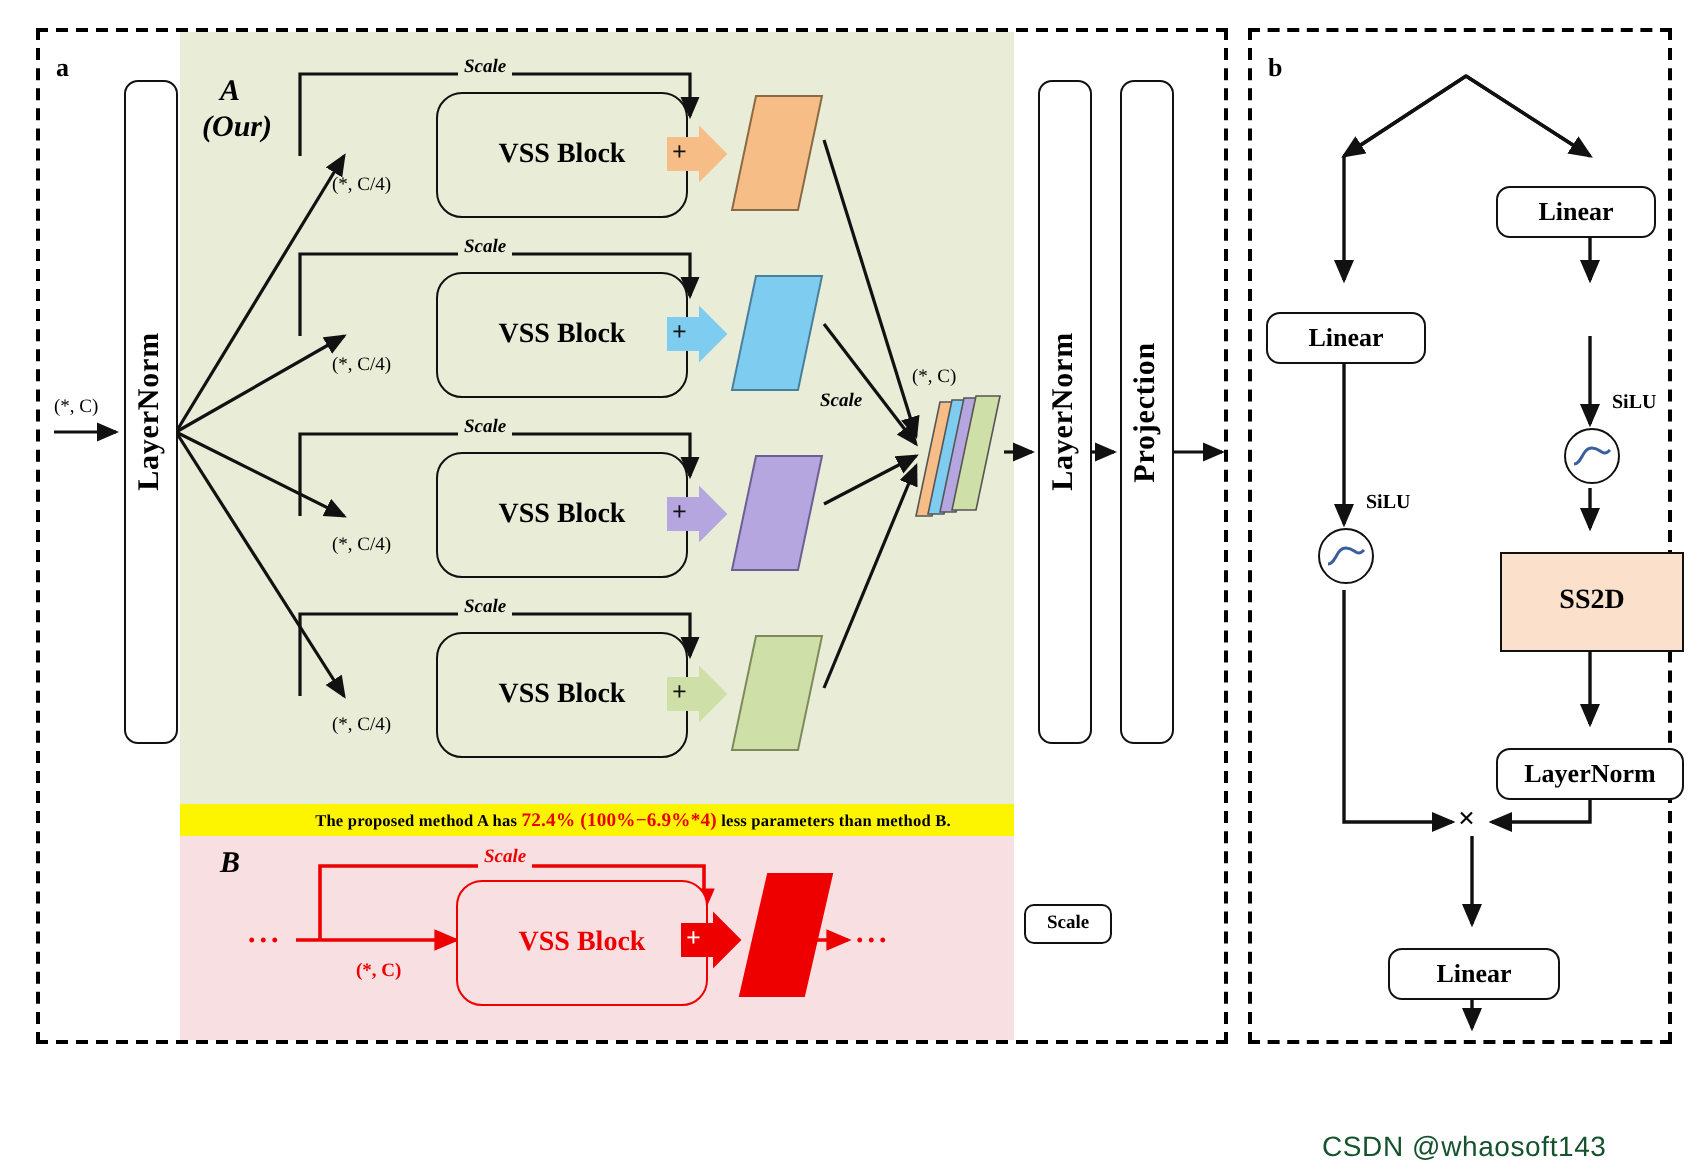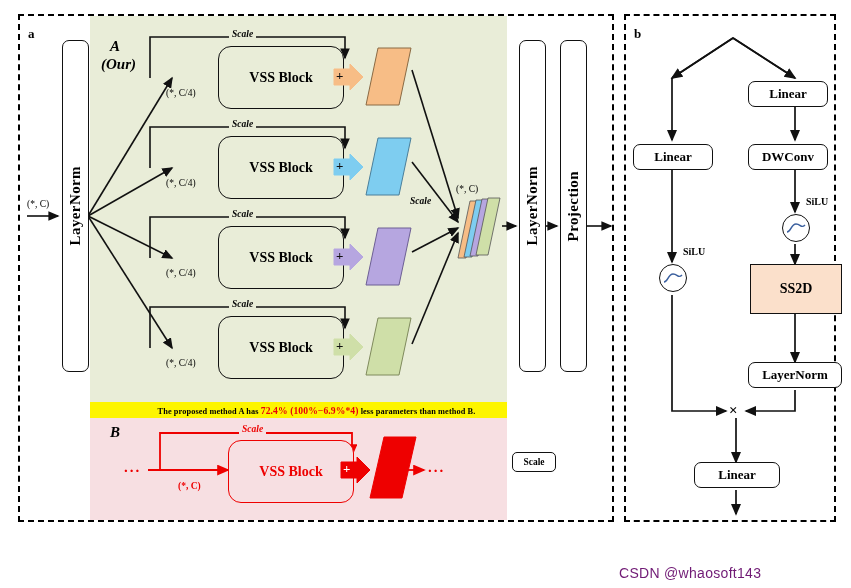--- a/index.html
+++ b/index.html
@@ -58,30 +58,30 @@
 
   
   #scale-legend{position:absolute;left:512px;top:452px;width:42px;height:18px;
                 border:1.6px solid #111;border-radius:5px;background:#fff;
                 display:flex;align-items:center;justify-content:center;
                 font-size:9.5px;font-weight:bold;}
 
   
   .bbox{position:absolute;border:1.7px solid #111;border-radius:7px;background:#fff;
         display:flex;align-items:center;justify-content:center;
-        font-weight:bold;font-size:13px;height:24px;}
+        font-weight:bold;font-size:13px;height:24px;margin-top:12px;}
   .bbox.ss2d{background:#fbe0cb;height:48px;font-size:14px;}
 
   .silu-circle{position:absolute;width:26px;height:26px;border-radius:50%;
                border:1.6px solid #111;background:#fff;}
 
   
   #caption{position:absolute;left:8px;top:528px;width:840px;
            font-size:17.5px;line-height:1.32;font-family:"Liberation Serif",serif;}
-  #watermark{position:absolute;left:619px;top:565px;font-size:14px;color:#701a75;
+  #watermark{position:absolute;left:661px;top:565px;font-size:14px;color:#14532d;
              font-family:"Liberation Sans",sans-serif;letter-spacing:.3px;}
 
   svg{position:absolute;left:0;top:0;overflow:visible;pointer-events:none;}
 </style>
 </head>
 <body>
 
 <div class="fig">
 
   <div class="panel" id="panel-a"></div>
@@ -259,21 +259,20 @@
     <line x1="795" y1="244" x2="795" y2="264" stroke="#111" stroke-width="1.7" marker-end="url(#ah)"></line>
     <line x1="795" y1="312" x2="795" y2="362" stroke="#111" stroke-width="1.7" marker-end="url(#ah)"></line>
     <polyline points="795,390 795,411 746,411" fill="none" stroke="#111" stroke-width="1.7" marker-end="url(#ah)"></polyline>
 
     <line x1="736" y1="418" x2="736" y2="462" stroke="#111" stroke-width="1.7" marker-end="url(#ah)"></line>
     <line x1="736" y1="490" x2="736" y2="514" stroke="#111" stroke-width="1.7" marker-end="url(#ah)"></line>
   </svg>
 
   <div class="bbox" style="left:748px;top:81px;width:78px;">Linear</div>
   <div class="bbox" style="left:633px;top:144px;width:78px;">Linear</div>
-  <div class="bbox" style="left:748px;top:144px;width:78px;">DWConv</div>
 
   <div class="lbl bold" style="left:806px;top:196px;font-size:10px;">SiLU</div>
   <div class="silu-circle" style="left:782px;top:214px;">
     <svg width="26" height="26">
         <path d="M4,17 C8,17 8,9 13,9 C18,9 18,14 22,10" fill="none" stroke="#3a5f9e" stroke-width="1.5"></path>
       </svg>
   </div>
 
   <div class="lbl bold" style="left:683px;top:246px;font-size:10px;">SiLU</div>
   <div class="silu-circle" style="left:659px;top:264px;">

